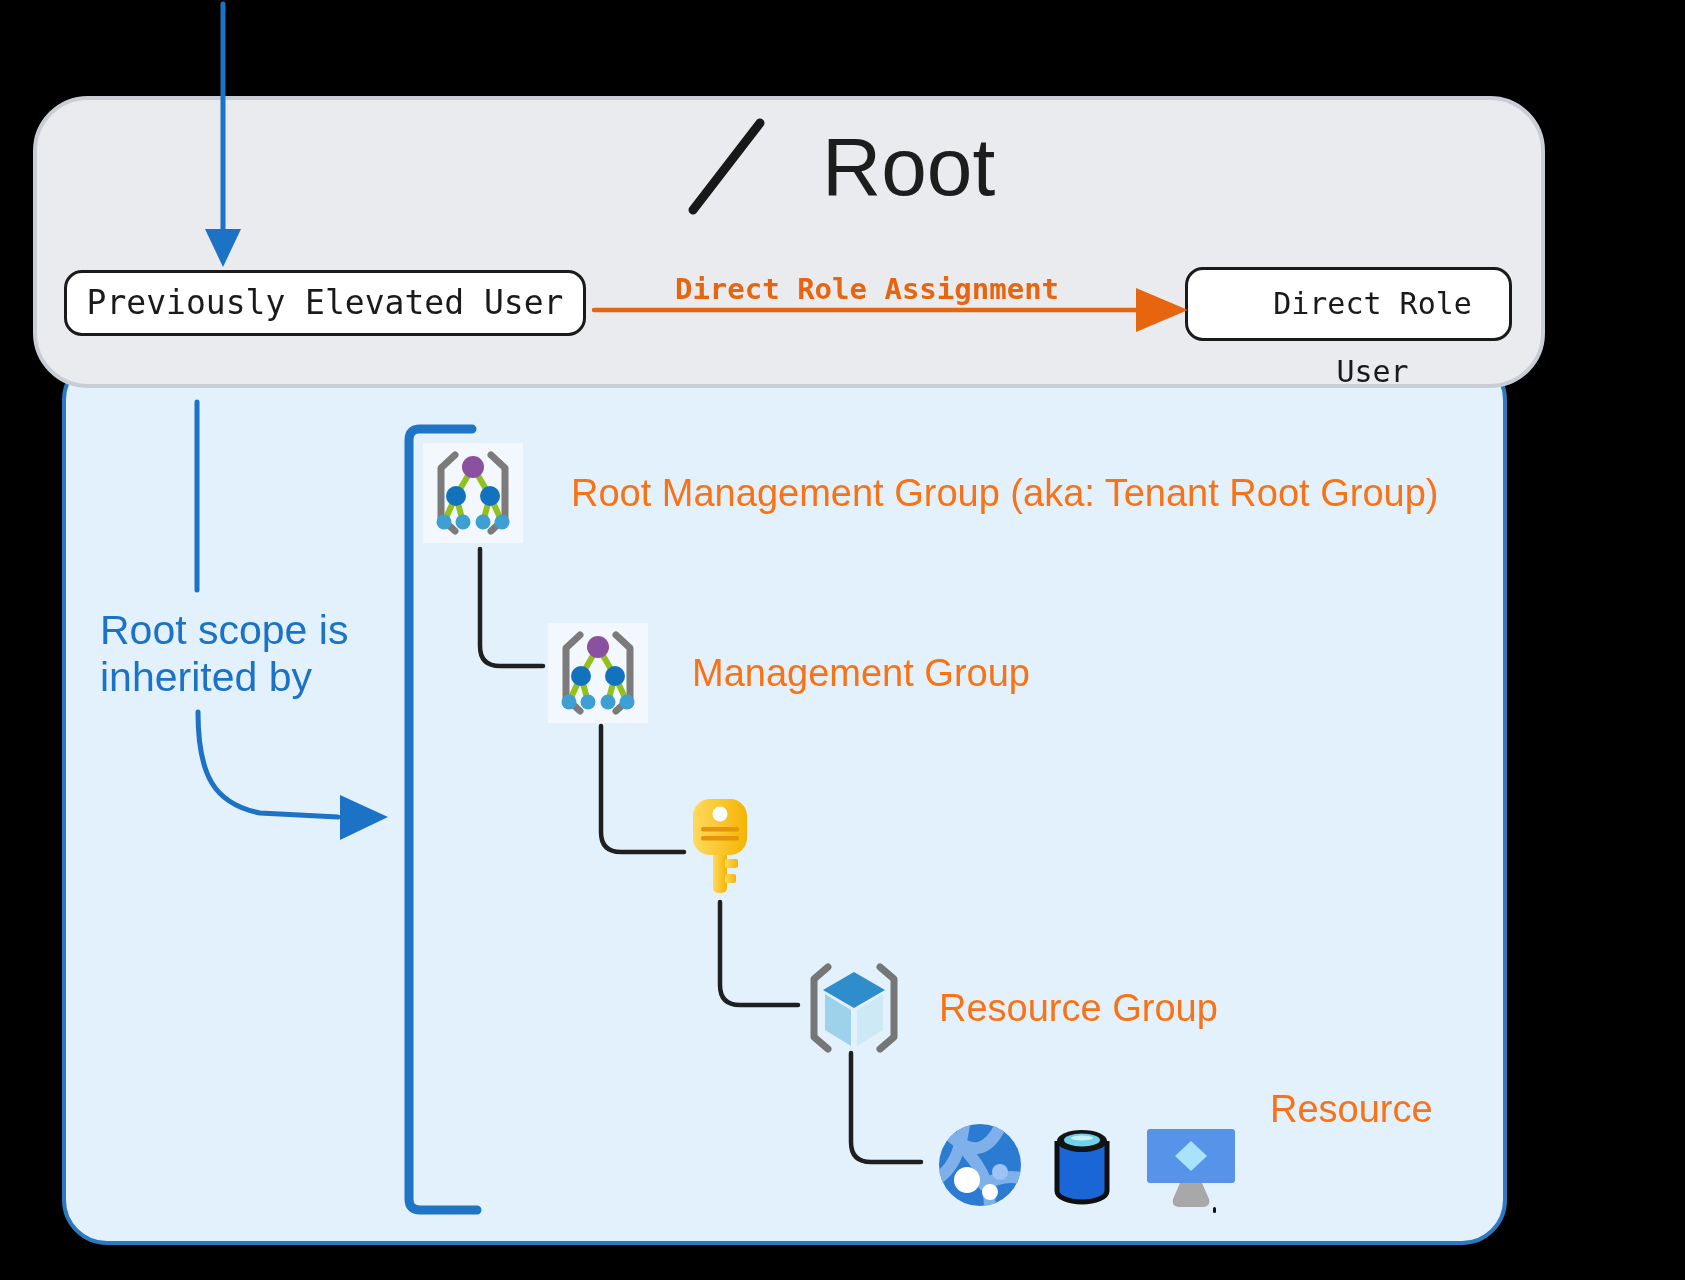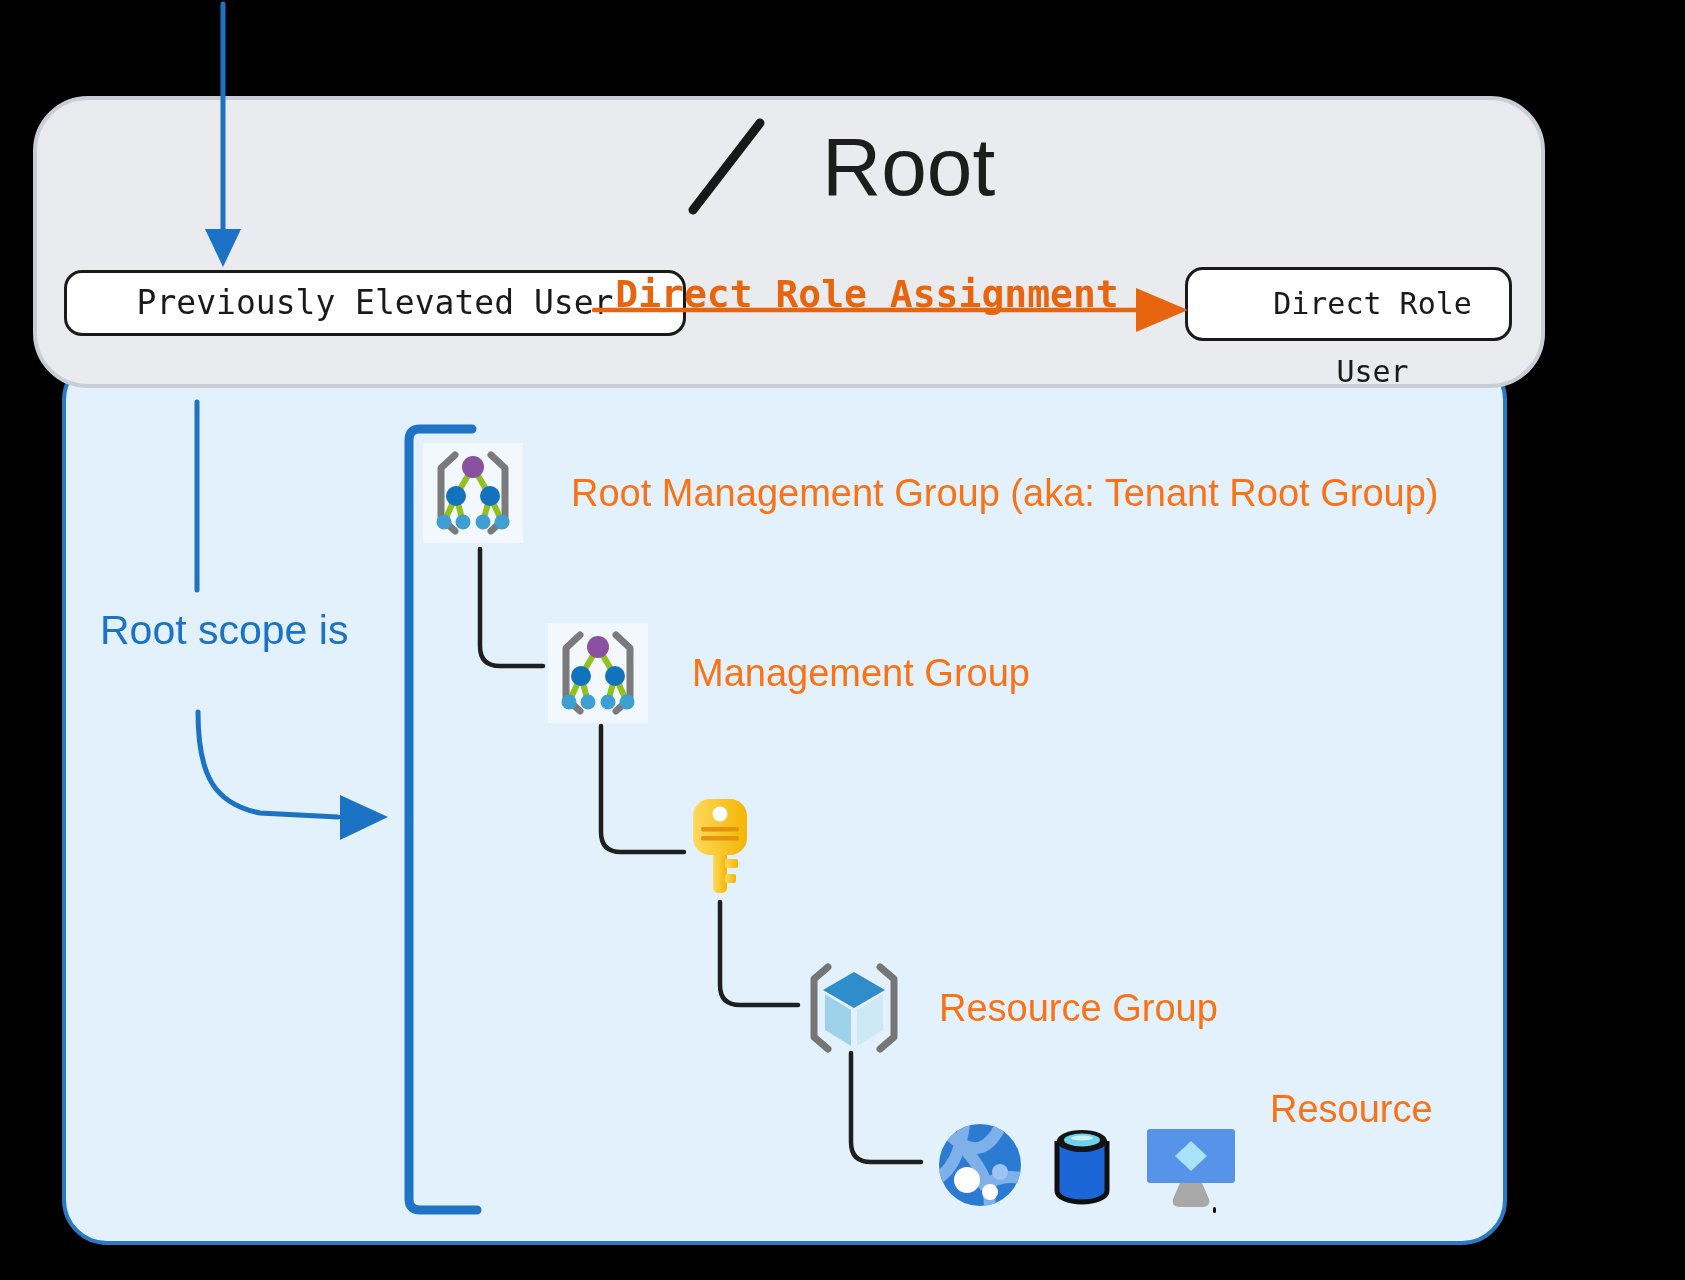--- a/index.html
+++ b/index.html
@@ -9,24 +9,24 @@
   
   #blue-panel{left:62px;top:355px;width:1445px;height:890px;background:#E3F1FC;
               border:4px solid #2B79C3;border-radius:45px;box-sizing:border-box;}
   #gray-panel{left:33px;top:96px;width:1512px;height:292px;background:#E9EBEE;
               border:4px solid #C9CED6;border-radius:55px;box-sizing:border-box;}
   
   #root-title{left:822px;top:124px;height:86px;line-height:86px;font-size:82px;color:#1d1d1d;}
   
   .hand-box{background:#fff;border:3.5px solid #1a1a1a;border-radius:18px;box-sizing:border-box;
             font-family:"DejaVu Sans Mono", monospace;color:#1a1a1a;text-align:center;}
-  #peu-box{left:64px;top:270px;width:622px;height:66px;line-height:60px;font-size:33px;}
+  #peu-box{left:64px;top:270px;width:522px;height:66px;line-height:60px;font-size:33px;}
   #dru-box{left:1185px;top:267px;width:327px;height:74px;line-height:68px;font-size:30px;padding-left:48px;}
   #orange-label{left:594px;top:272px;width:546px;text-align:center;font-family:"DejaVu Sans Mono", monospace;
-                font-size:38px;color:#E8650F;font-weight:bold;}
+                font-size:29px;color:#E8650F;font-weight:bold;}
   
   .h-label{height:46px;line-height:46px;font-size:38px;color:#f97316;white-space:nowrap;}
   #note{left:100px;top:607px;font-size:41px;line-height:47px;color:#1C72C6;}
   svg{display:block;}
 </style>
 </head>
 <body>
 
 <div id="stage">
 
@@ -112,20 +112,21 @@
   <div id="gray-panel" class="abs"></div>
 
   <div id="root-title" class="abs">Root</div>
 
   <div id="peu-box" class="abs hand-box">Previously Elevated User</div>
   <div id="dru-box" class="abs hand-box">Direct Role User</div>
   <div id="orange-label" class="abs">Direct Role Assignment</div>
 
   <div id="note" class="abs">
     <div>Root scope is</div>
+    <div>inherited by</div>
   </div>
 
   <div class="abs h-label" style="left:571px;top:470px;">Root Management Group (aka: Tenant Root Group)</div>
   <div class="abs h-label" style="left:692px;top:650px;">Management Group</div>
   <div class="abs h-label" style="left:939px;top:985px;">Resource Group</div>
   <div class="abs h-label" style="left:1270px;top:1086px;">Resource</div>
 
   <svg class="abs" style="left:423px;top:443px" width="100" height="100">
       <use href="#mg-icon"></use>
     </svg>

